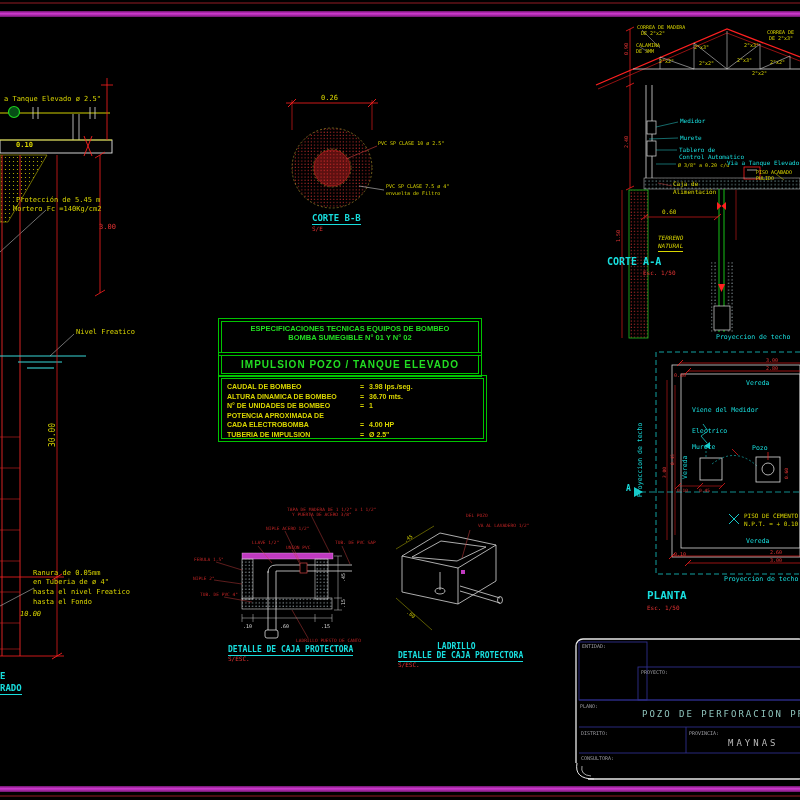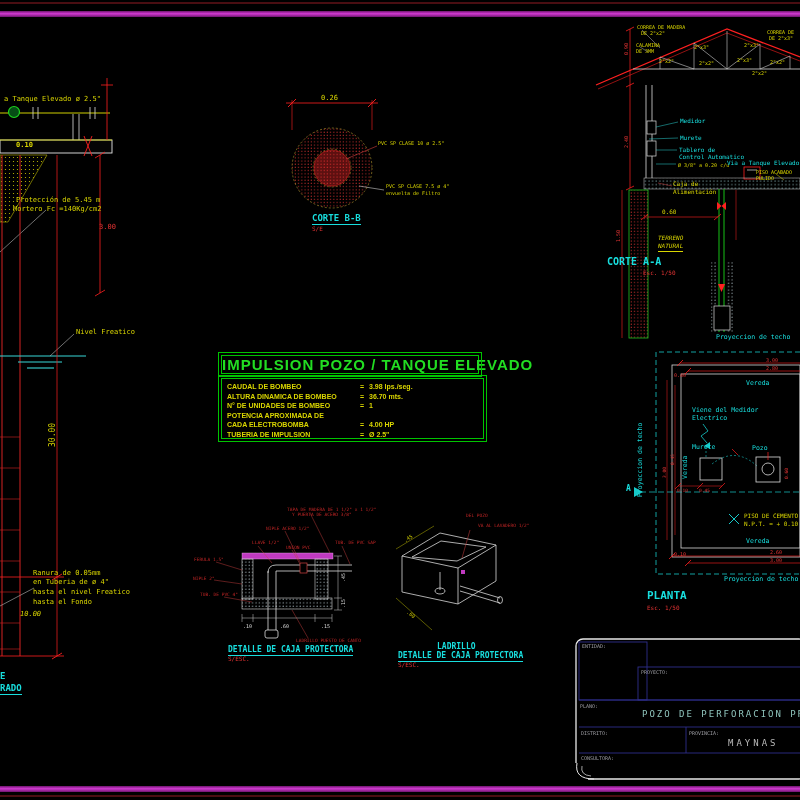--- a/index.html
+++ b/index.html
@@ -283,22 +283,26 @@
   <div class="lbl cy t9 b" style="left:0px;top:671px">E</div>
   <div class="lbl cy t9 b u" style="left:0px;top:683px">RADO</div>
 
   <div class="lbl yel t7" style="left:321px;top:94px">0.26</div>
   <div class="lbl yel t5" style="left:378px;top:141px">PVC SP CLASE 10 ø 2.5"</div>
   <div class="lbl yel t5" style="left:386px;top:184px">PVC SP CLASE 7.5 ø 4"</div>
   <div class="lbl yel t5" style="left:386px;top:191px">envuelta de Filtro</div>
   <div class="lbl cy t9 b u" style="left:312px;top:213px">CORTE B-B</div>
   <div class="lbl red t6" style="left:312px;top:226px">S/E</div>
 
+  <div class="gbox" style="left:221px;top:321px;width:256px;height:27px;padding-top:3px">
+    <div class="lbl grn b" style="position:static;font-size:7.5px">ESPECIFICACIONES TECNICAS EQUIPOS DE BOMBEO</div>
+    <div class="lbl grn b" style="position:static;font-size:7.5px">BOMBA SUMEGIBLE N° 01 Y N° 02</div>
+  </div>
   <div class="gbox" style="left:221px;top:355px;width:256px;height:17px">
-    <div class="lbl grn b" style="position:static;font-size:15px;line-height:17px;letter-spacing:1px">IMPULSION POZO / TANQUE ELEVADO</div>
+    <div class="lbl grn b" style="position:static;font-size:10px;line-height:17px;letter-spacing:1px">IMPULSION POZO / TANQUE ELEVADO</div>
   </div>
   <div class="gbox" style="left:221px;top:378px;width:256px;height:56px;text-align:left;padding:3px 0 0 5px">
     <div class="srow">
         <span class="sl">CAUDAL DE BOMBEO</span>
         <span class="se">=</span>
         <span>3.98 lps./seg.</span>
       </div>
     <div class="srow">
         <span class="sl">ALTURA DINAMICA DE BOMBEO</span>
         <span class="se">=</span>
@@ -357,21 +361,21 @@
   <div class="lbl yel t6" style="left:662px;top:209px">0.60</div>
   <div class="lbl cy t10 b" style="left:607px;top:256px">CORTE A-A</div>
   <div class="lbl red t6" style="left:643px;top:270px">Esc. 1/50</div>
 
   <div class="lbl cy t65" style="left:716px;top:334px">Proyeccion de techo</div>
   <div class="lbl cy t65" style="left:746px;top:380px">Vereda</div>
   <div class="lbl red t5" style="left:766px;top:358px">3.00</div>
   <div class="lbl red t5" style="left:766px;top:366px">2.80</div>
   <div class="lbl red t5" style="left:674px;top:373px">0.40</div>
   <div class="lbl cy t65" style="left:692px;top:407px">Viene del Medidor</div>
-  <div class="lbl cy t65" style="left:692px;top:415px">Electrico</div>
+  <div class="lbl cy t65" style="left:692px;top:428px">Electrico</div>
   <div class="lbl cy t65" style="left:692px;top:444px">Murete</div>
   <div class="lbl cy t65" style="left:752px;top:445px">Pozo</div>
   <div class="lbl red t4" style="left:677px;top:488px">0.10</div>
   <div class="lbl red t4" style="left:699px;top:488px">0.45</div>
   <div class="lbl red t4 rot" style="left:784px;top:479px">0.60</div>
   <div class="lbl red t4 rot" style="left:662px;top:478px">3.00</div>
   <div class="lbl red t4 rot" style="left:670px;top:465px">0.45</div>
   <div class="lbl cy t65 rot" style="left:637px;top:497px">Proyeccion de techo</div>
   <div class="lbl cy t65 rot" style="left:682px;top:479px">Vereda</div>
   <div class="lbl cy t8 b" style="left:626px;top:484px">A</div>

